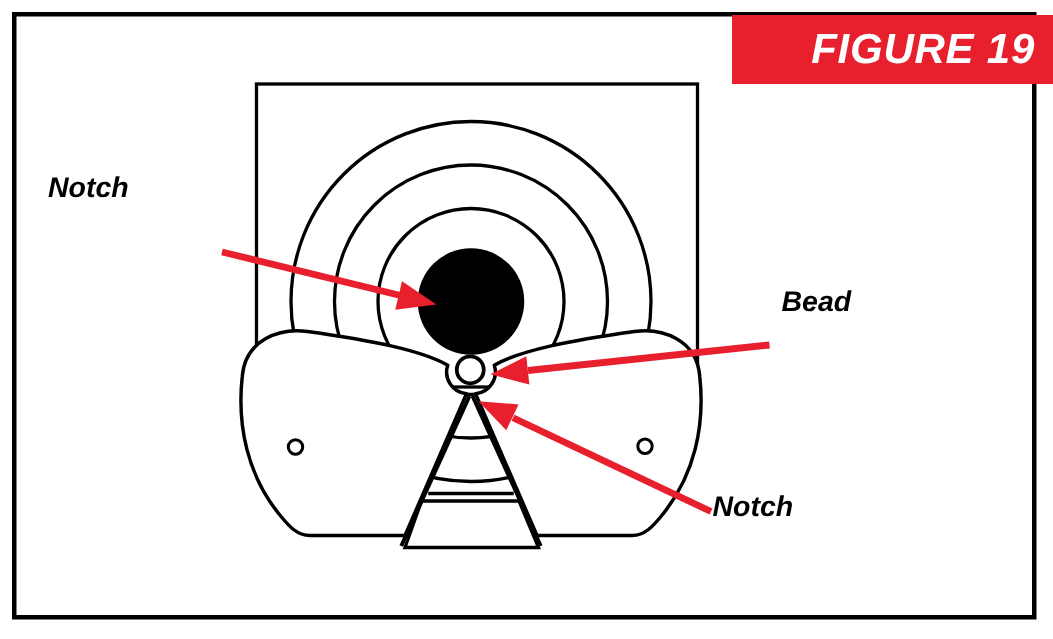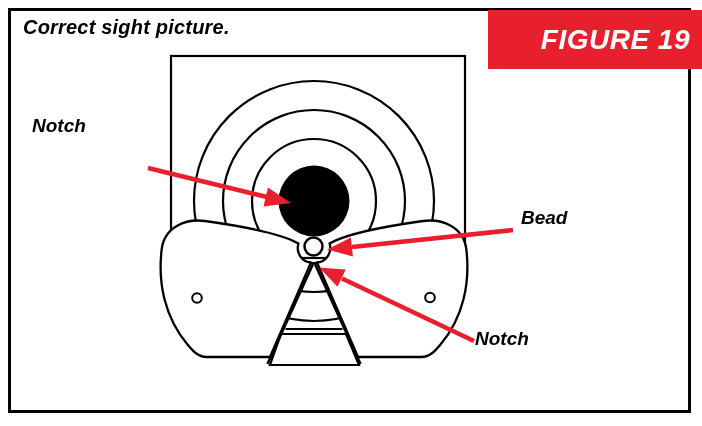--- a/index.html
+++ b/index.html
@@ -10,50 +10,49 @@
   .frame{
     position:absolute;left:8px;top:8px;width:677px;height:399px;
     border:3px solid #000000;background:#ffffff;
   }
   .caption{
     position:absolute;left:23px;top:16px;
     font-size:20px;font-weight:bold;font-style:italic;color:#000;
     white-space:nowrap;letter-spacing:0.2px;
   }
   .banner{
-    position:absolute;left:488px;top:10px;width:214px;height:59px;
+    position:absolute;left:488px;top:10px;width:214px;height:46px;
     background:var(--accent,#E8202D);
     display:flex;align-items:center;justify-content:flex-end;
     padding-right:0;box-sizing:border-box;
   }
   .banner span{
     font-size:28px;font-weight:bold;font-style:italic;color:#ffffff;
     margin-right:12px;letter-spacing:0.5px;white-space:nowrap;
   }
   .diagram{position:absolute;left:0;top:0;}
   .part-label{
     position:absolute;font-size:19px;font-weight:bold;font-style:italic;
     color:#000;line-height:23px;white-space:nowrap;
   }
   .lbl-target{left:32px;top:114px;}
-  .lbl-bead{left:521px;top:206px;}
+  .lbl-bead{left:521px;top:190px;}
   .lbl-notch{left:475px;top:327px;}
   .ink{stroke:#000000;fill:none;}
   .ink-fill-white{stroke:#000000;fill:#ffffff;}
   .arrow-line{stroke:var(--accent,#E8202D);stroke-width:4.6;fill:none;}
   .arrow-head{fill:var(--accent,#E8202D);stroke:none;}
 </style>
 </head>
 <body>
 
 <div class="stage">
 
   <div class="frame"></div>
 
-  <div class="caption">Correct sight picture.</div>
 
   <svg class="diagram" width="702" height="426" viewBox="0 0 702 426">
 
     <rect x="171" y="56" width="294" height="202" class="ink-fill-white" stroke-width="2.2"></rect>
 
     <g>
       <circle cx="314" cy="201" r="120" class="ink" stroke-width="2.2"></circle>
       <circle cx="314" cy="201" r="91" class="ink" stroke-width="2.2"></circle>
       <circle cx="314" cy="201" r="62" class="ink" stroke-width="2.2"></circle>
     </g>

